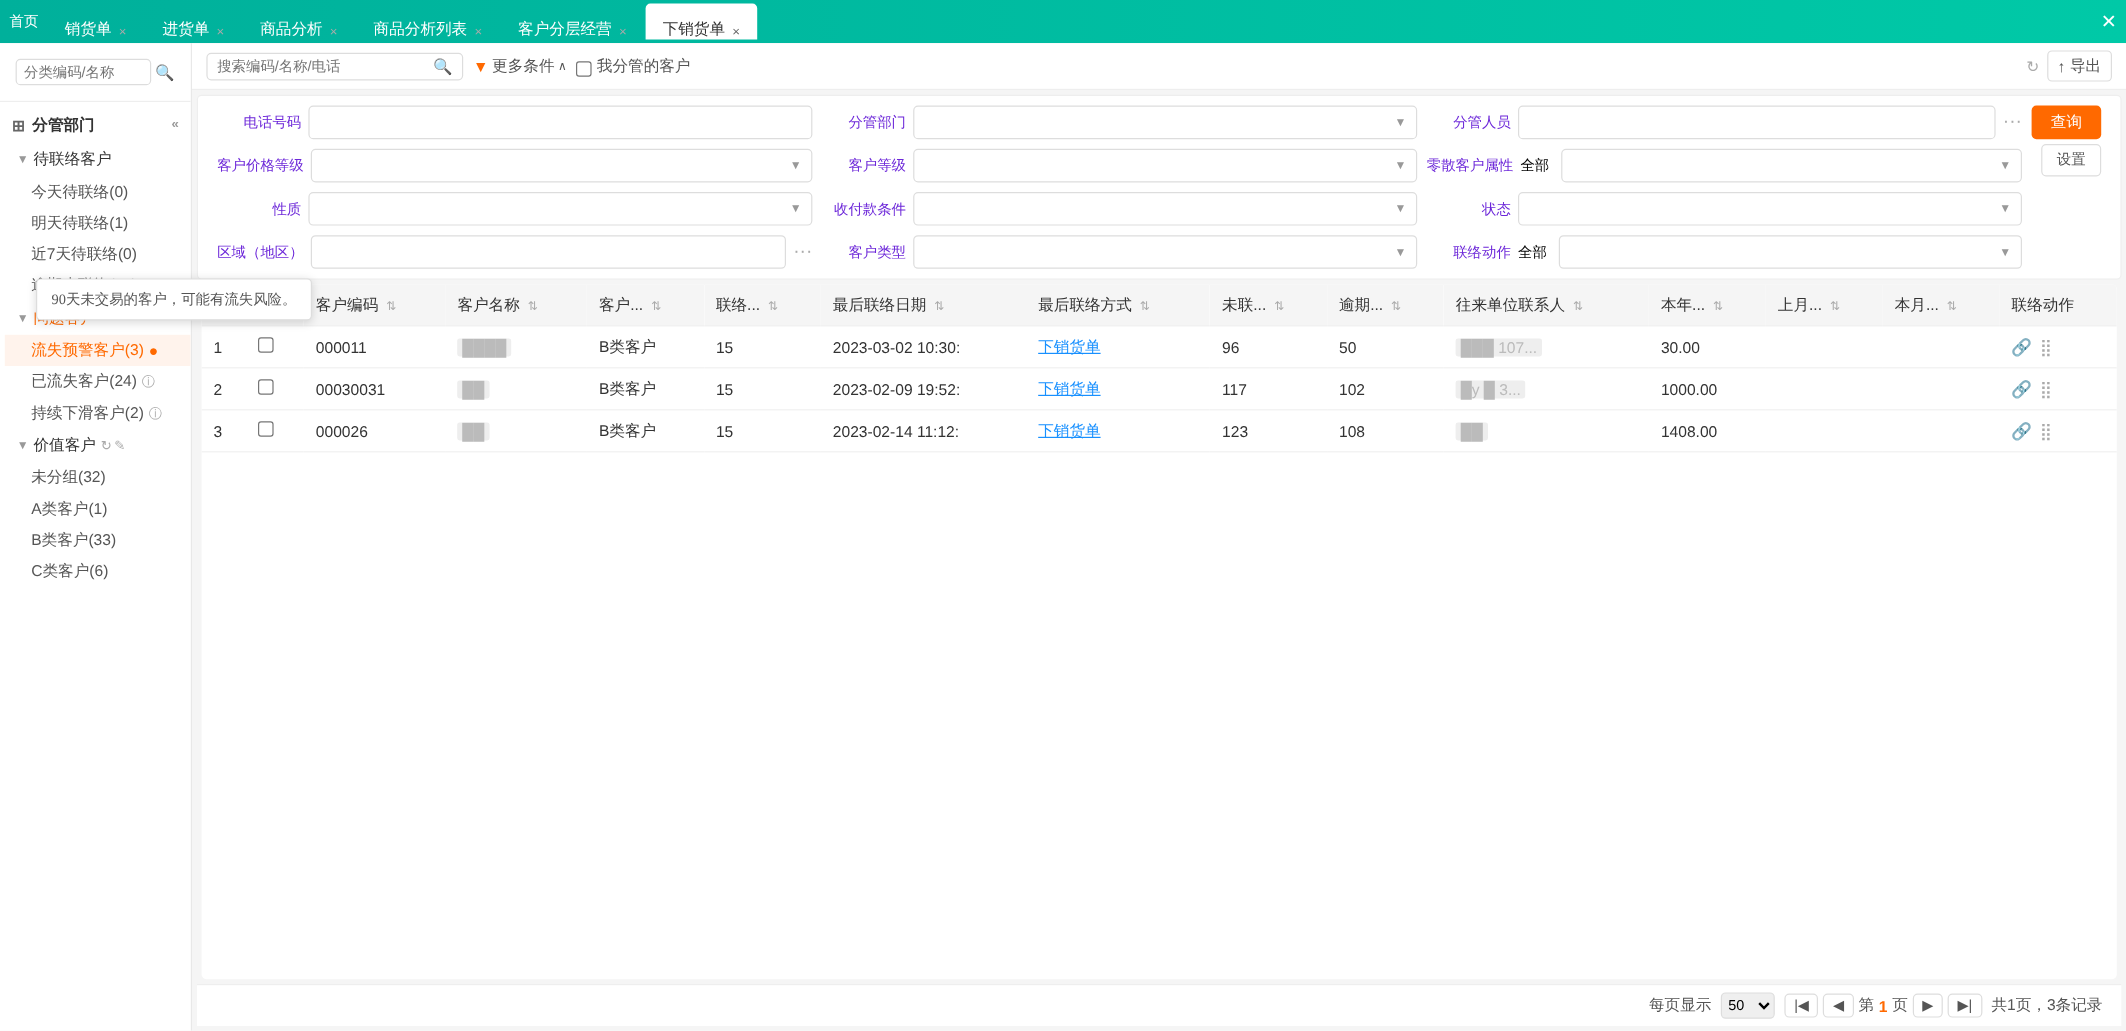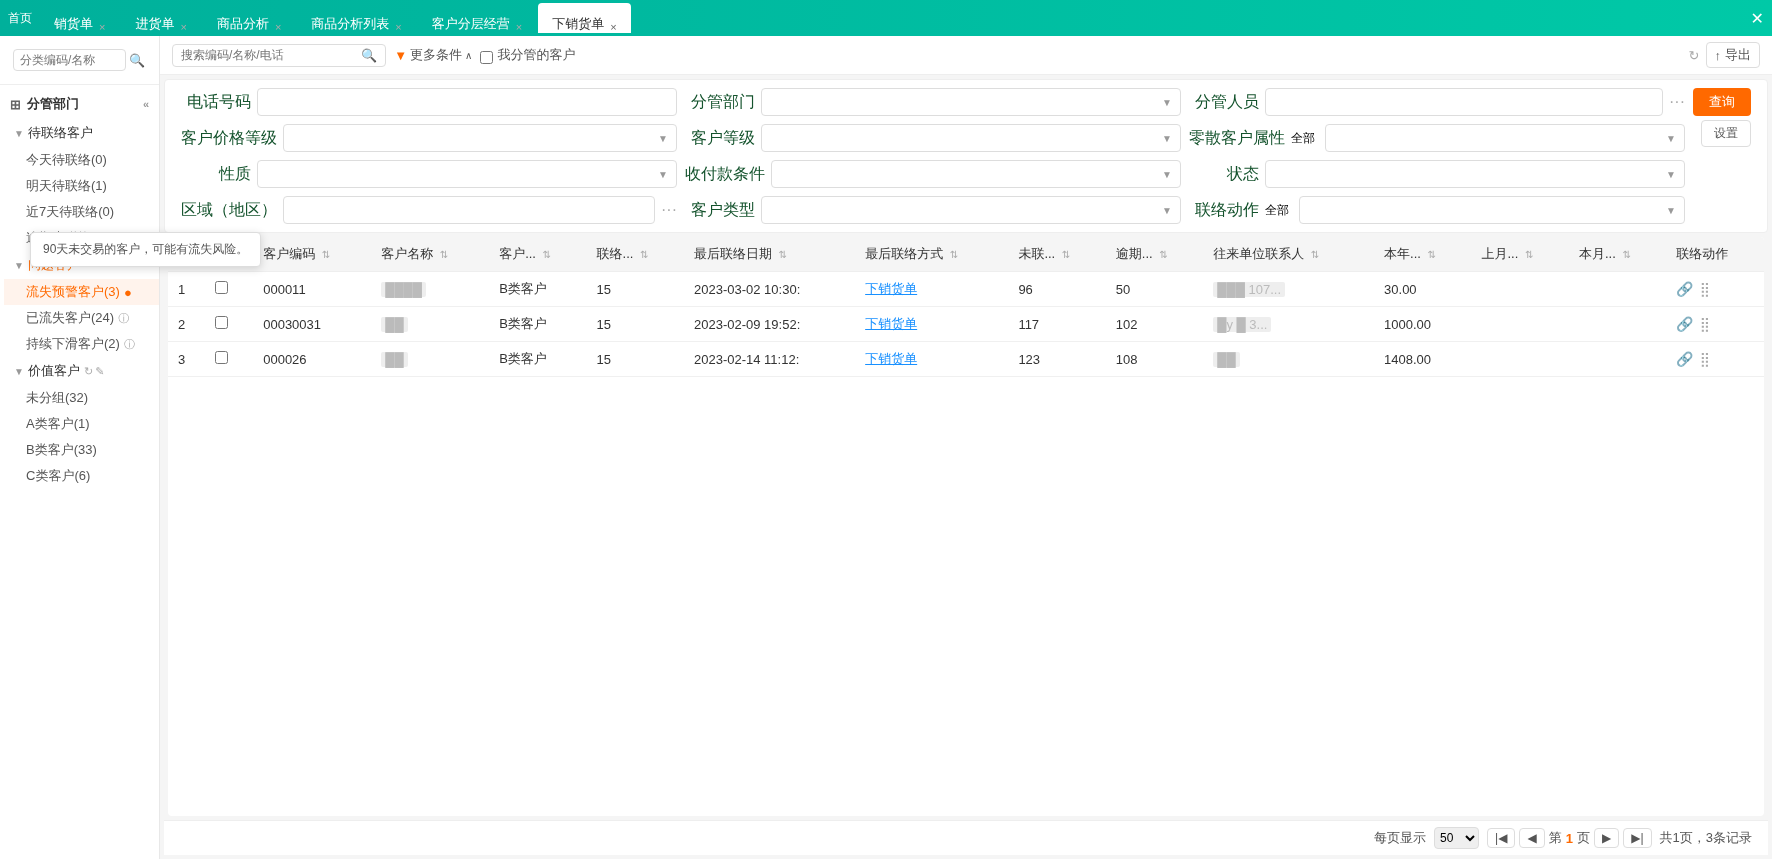--- a/index.html
+++ b/index.html
@@ -65,20 +65,21 @@
     }
     .tree-item.active { color: #ff6900; background: #fff3ec; }
 
     
     .tooltip-box {
       position: absolute; left: 30px; top: 232px;
       background: #fff; border: 1px solid #ddd; border-radius: 4px;
       padding: 8px 12px; font-size: 12px; color: #555;
       box-shadow: 0 2px 8px rgba(0,0,0,0.15); z-index: 100;
       white-space: nowrap;
+      font-family: Liberation Serif, serif;
     }
 
     
     .content-area { flex: 1; display: flex; flex-direction: column; overflow: hidden; background: #f5f5f5; }
 
     
     .top-toolbar {
       display: flex; align-items: center; background: #fff;
       padding: 6px 12px; border-bottom: 1px solid #eee; gap: 8px;
     }
@@ -101,21 +102,21 @@
       border-radius: 4px; padding: 3px 8px; background: #fff;
     }
 
     
     .filter-panel {
       background: #fff; margin: 4px; border-radius: 4px;
       padding: 8px 16px; border: 1px solid #eee;
     }
     .filter-row { display: flex; align-items: center; gap: 8px; margin-bottom: 8px; }
     .filter-cell { display: flex; align-items: center; flex: 1; gap: 6px; }
-    .filter-label { color: #14532d; font-size: 16px; white-space: nowrap; min-width: 70px; text-align: right; font-family: Liberation Serif, serif; }
+    .filter-label { color: #6d28d9; font-size: 12px; white-space: nowrap; min-width: 70px; text-align: right; font-family: Liberation Serif, serif; }
     .filter-input {
       flex: 1; border: 1px solid #ddd; border-radius: 4px; padding: 4px 8px;
       font-size: 12px; outline: none; height: 28px;
     }
     .filter-select {
       flex: 1; border: 1px solid #ddd; border-radius: 4px; padding: 4px 8px;
       font-size: 12px; outline: none; height: 28px; background: #fff;
       display: flex; align-items: center; justify-content: space-between; cursor: pointer;
     }
     .filter-select .arrow { color: #999; font-size: 10px; }

